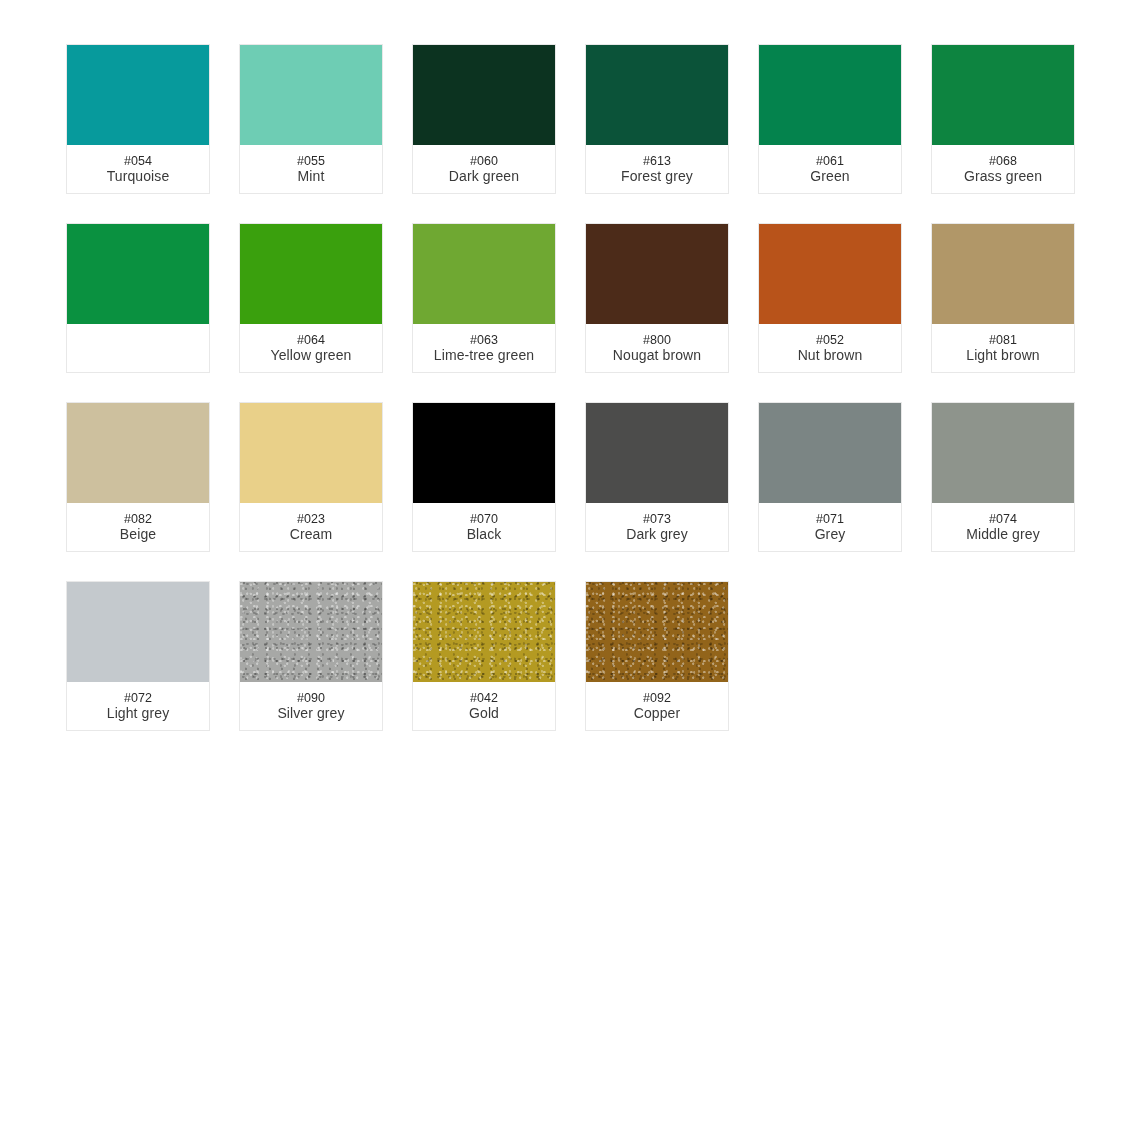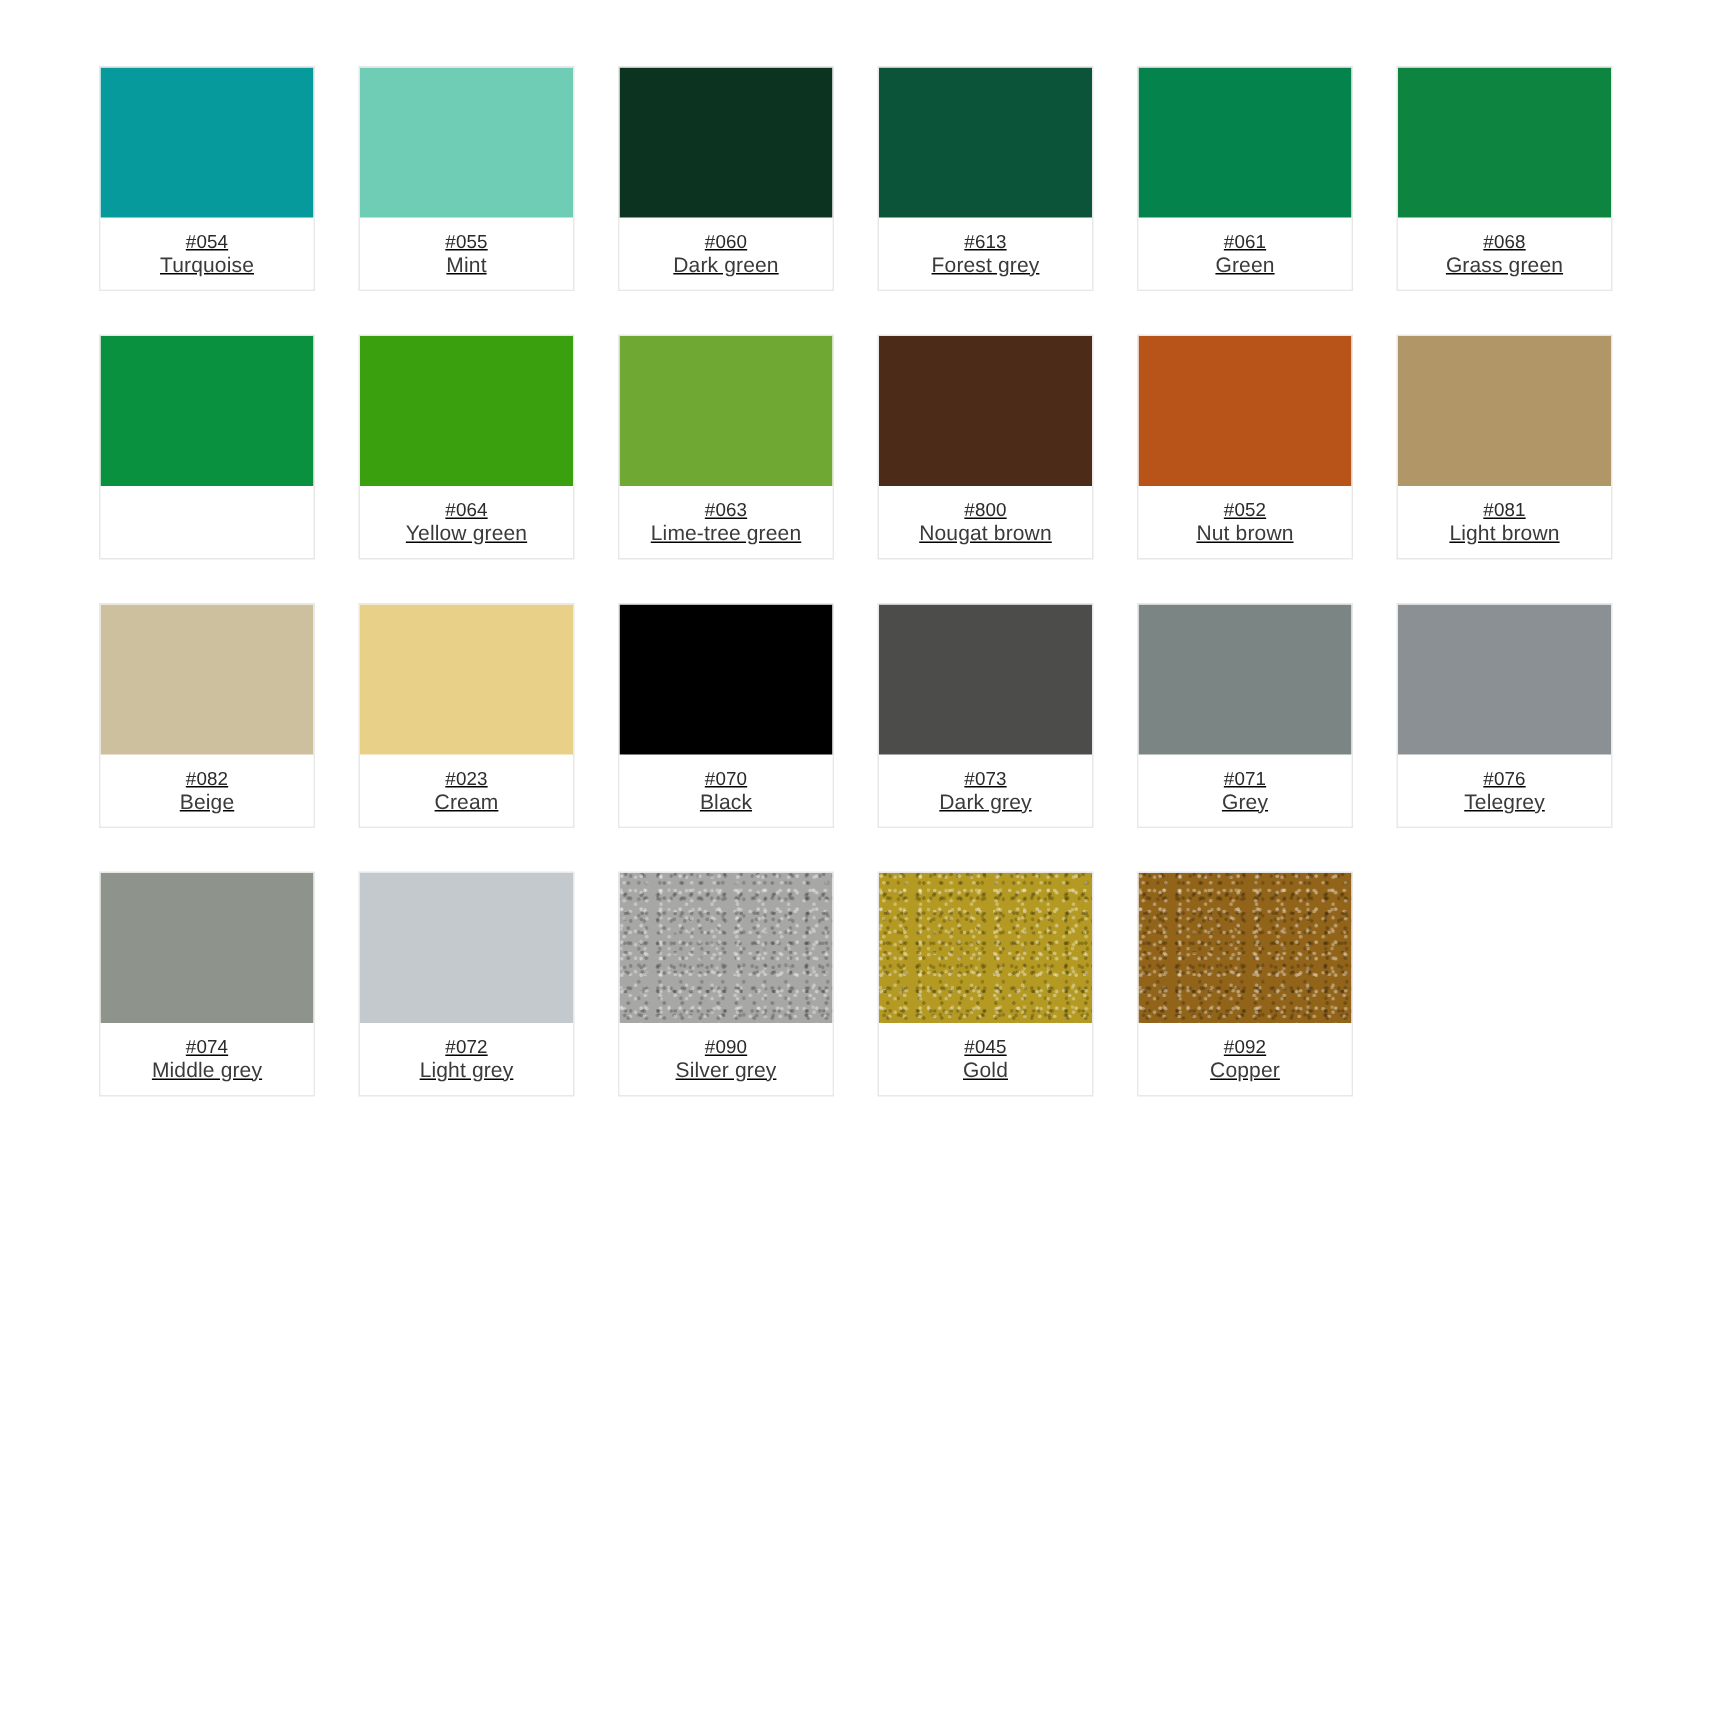--- a/index.html
+++ b/index.html
@@ -68,21 +68,20 @@
   }
 
   .swatch-label {
     flex: 1 1 auto;
     display: flex;
     flex-direction: column;
     align-items: center;
     justify-content: center;
     padding-bottom: 2px;
     background: #ffffff;
-    text-decoration: underline;
   }
 
   .swatch-code {
     font-size: 12.5px;
     line-height: 16px;
     color: #2b2b2b;
     letter-spacing: .1px;
   }
 
   .swatch-name {
@@ -206,27 +205,20 @@
       </div>
     </div>
     <div class="swatch-card">
       <div class="swatch-chip" style="background: rgb(123, 133, 132);"></div>
       <div class="swatch-label">
         <div class="swatch-code">#071</div>
         <div class="swatch-name">Grey</div>
       </div>
     </div>
     <div class="swatch-card">
-      <div class="swatch-chip" style="background: rgb(139, 144, 148);"></div>
-      <div class="swatch-label">
-        <div class="swatch-code">#076</div>
-        <div class="swatch-name">Telegrey</div>
-      </div>
-    </div>
-    <div class="swatch-card">
       <div class="swatch-chip" style="background: rgb(142, 148, 140);"></div>
       <div class="swatch-label">
         <div class="swatch-code">#074</div>
         <div class="swatch-name">Middle grey</div>
       </div>
     </div>
     <div class="swatch-card">
       <div class="swatch-chip" style="background: rgb(196, 201, 205);"></div>
       <div class="swatch-label">
         <div class="swatch-code">#072</div>
@@ -236,21 +228,21 @@
     <div class="swatch-card">
       <div class="swatch-chip metallic" style="background: rgb(167, 168, 166);"></div>
       <div class="swatch-label">
         <div class="swatch-code">#090</div>
         <div class="swatch-name">Silver grey</div>
       </div>
     </div>
     <div class="swatch-card">
       <div class="swatch-chip metallic" style="background: rgb(180, 154, 34);"></div>
       <div class="swatch-label">
-        <div class="swatch-code">#045</div>
+        <div class="swatch-code">#042</div>
         <div class="swatch-name">Gold</div>
       </div>
     </div>
     <div class="swatch-card">
       <div class="swatch-chip metallic" style="background: rgb(146, 100, 26);"></div>
       <div class="swatch-label">
         <div class="swatch-code">#092</div>
         <div class="swatch-name">Copper</div>
       </div>
     </div>

